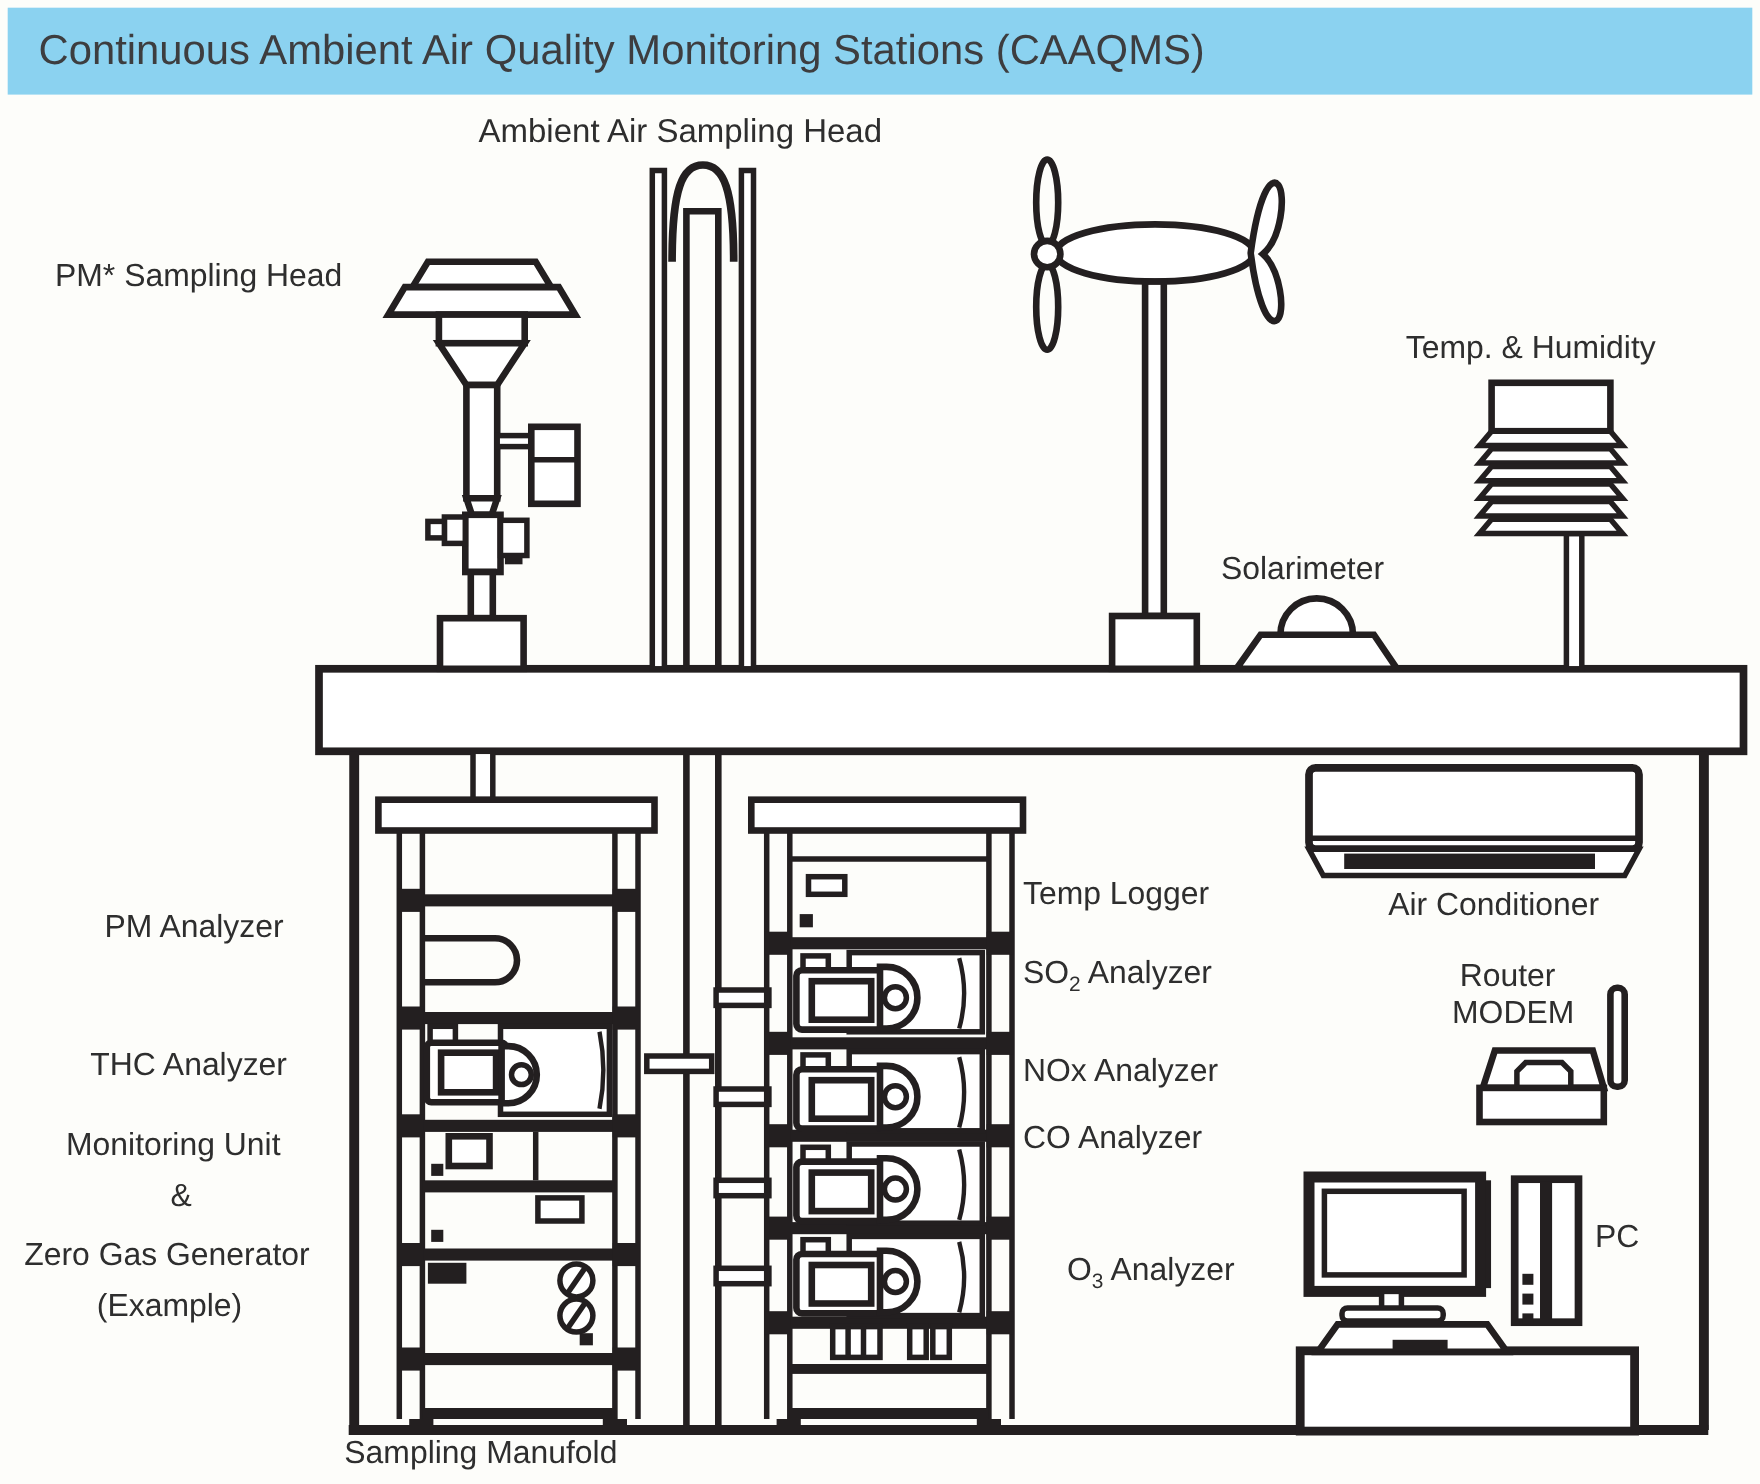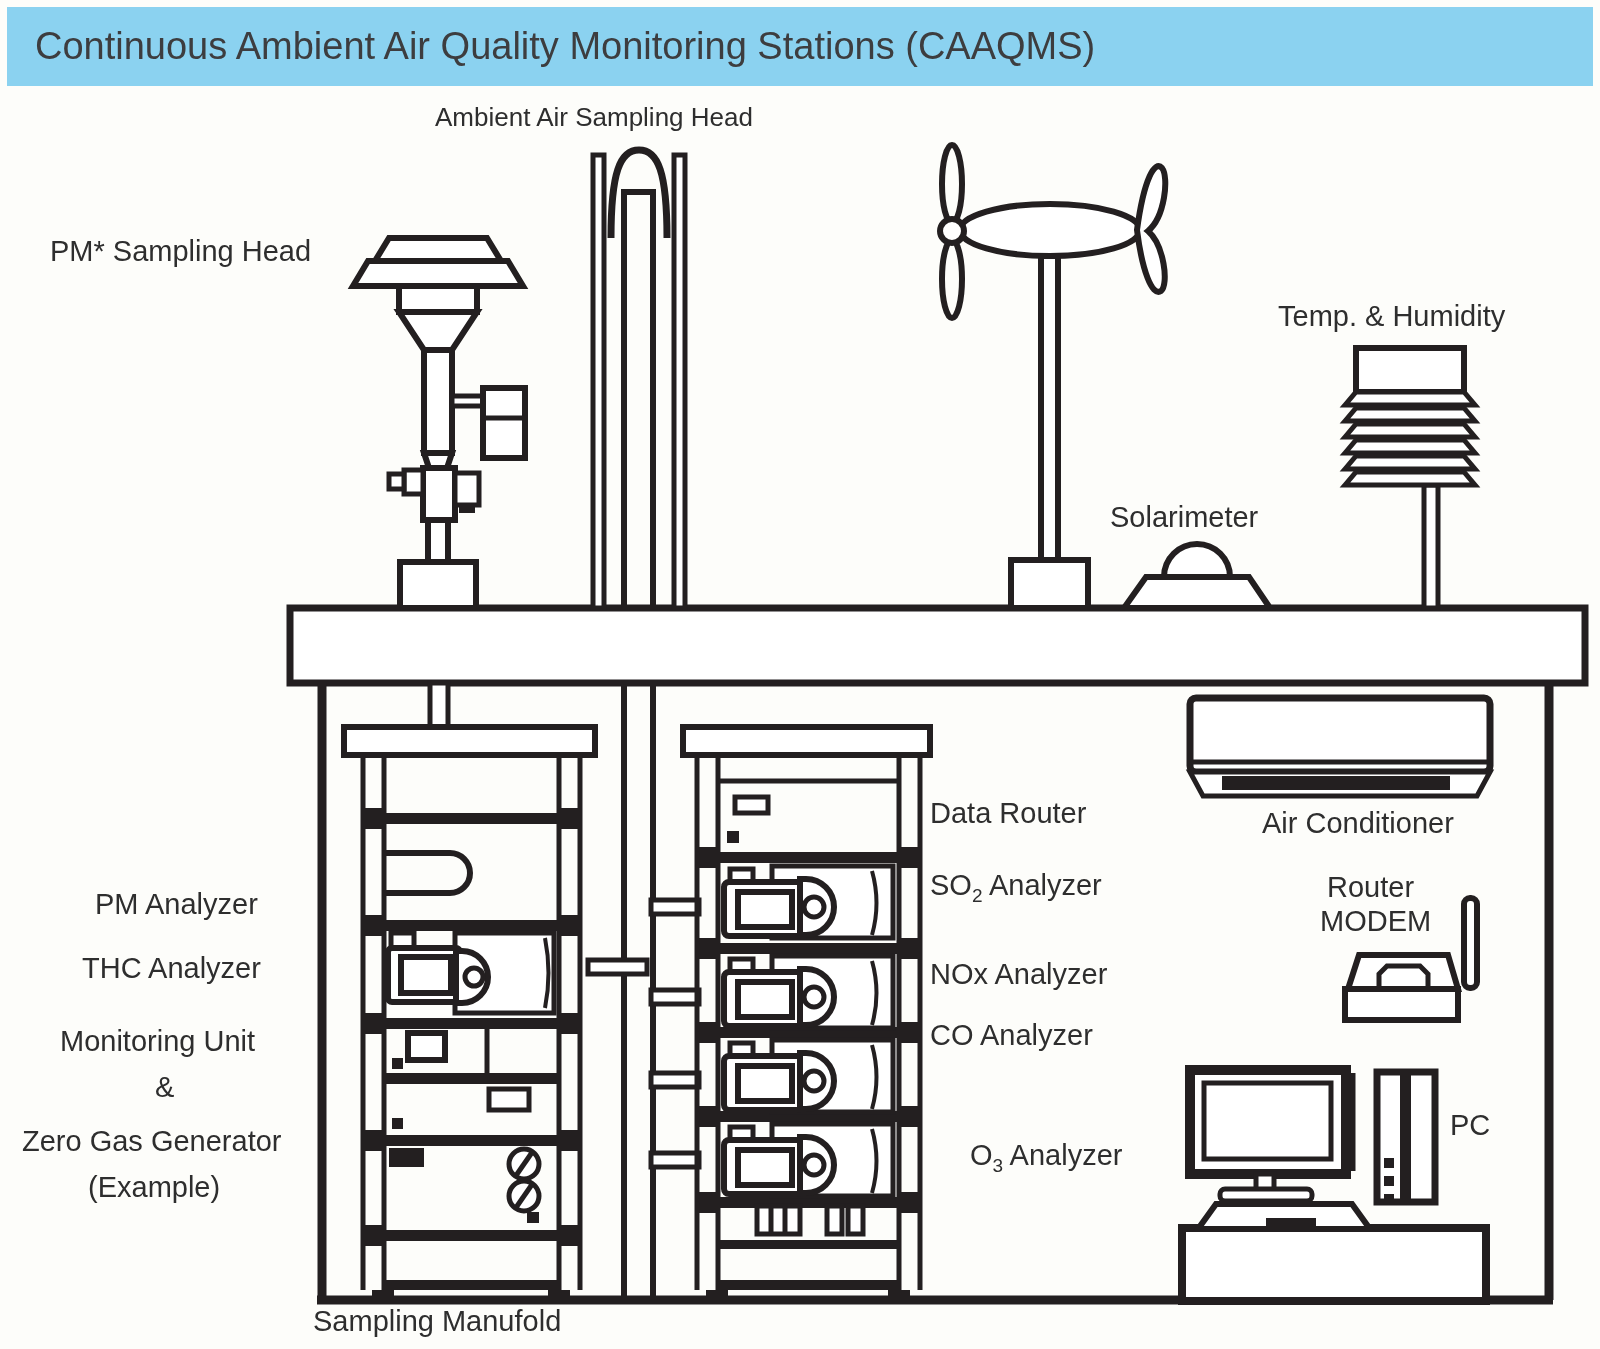--- a/index.html
+++ b/index.html
@@ -3,21 +3,21 @@
 <meta charset="utf-8">
 <style>
   html,body{margin:0;padding:0;background:#fdfdfa;}
   .canvas{position:relative;width:1600px;height:1349px;background:#fdfdfa;overflow:hidden;
           font-family:"Liberation Sans",sans-serif;}
   .header{position:absolute;left:7px;top:7px;right:7px;height:79px;background:#8bd2f0;
           display:flex;align-items:center;}
   .header span{margin-left:28px;font-size:38px;color:#3d3d3f;letter-spacing:0px;}
   .lbl{position:absolute;font-size:29px;color:#2e2e2e;white-space:nowrap;line-height:1.1;}
   .lbl sub{font-size:19px;}
-  .big{font-size:26px;}
+  .big{font-size:30px;}
   svg{position:absolute;left:0;top:0;}
 </style>
 </head>
 <body>
 
 <div class="canvas">
 
   <div class="header">
     <span>Continuous Ambient Air Quality Monitoring Stations (CAAQMS)</span>
   </div>
@@ -268,23 +268,23 @@
         <rect x="1384" y="1176" width="10" height="10" fill="#231f20" stroke="none"></rect>
         <rect x="1384" y="1194" width="10" height="10" fill="#231f20" stroke="none"></rect>
       </g>
     </g>
   </svg>
 
   <div class="lbl big" style="left:435px;top:103px">Ambient Air Sampling Head</div>
   <div class="lbl" style="left:50px;top:236px">PM* Sampling Head</div>
   <div class="lbl" style="left:1278px;top:301px">Temp. &amp; Humidity</div>
   <div class="lbl" style="left:1110px;top:502px">Solarimeter</div>
-  <div class="lbl" style="left:930px;top:798px">Data Router</div>
+  <div class="lbl" style="left:930px;top:798px">Temp Logger</div>
   <div class="lbl" style="left:1262px;top:808px">Air Conditioner</div>
-  <div class="lbl" style="left:95px;top:889px">PM Analyzer</div>
+  <div class="lbl" style="left:95px;top:828px">PM Analyzer</div>
   <div class="lbl" style="left:930px;top:870px"><span>SO</span><sub>2</sub><span> Analyzer</span></div>
   <div class="lbl" style="left:1327px;top:872px">Router</div>
   <div class="lbl" style="left:1320px;top:906px">MODEM</div>
   <div class="lbl" style="left:82px;top:953px">THC Analyzer</div>
   <div class="lbl" style="left:930px;top:959px">NOx Analyzer</div>
   <div class="lbl" style="left:60px;top:1026px">Monitoring Unit</div>
   <div class="lbl" style="left:155px;top:1072px">&amp;</div>
   <div class="lbl" style="left:930px;top:1020px">CO Analyzer</div>
   <div class="lbl" style="left:22px;top:1126px">Zero Gas Generator</div>
   <div class="lbl" style="left:88px;top:1172px">(Example)</div>

